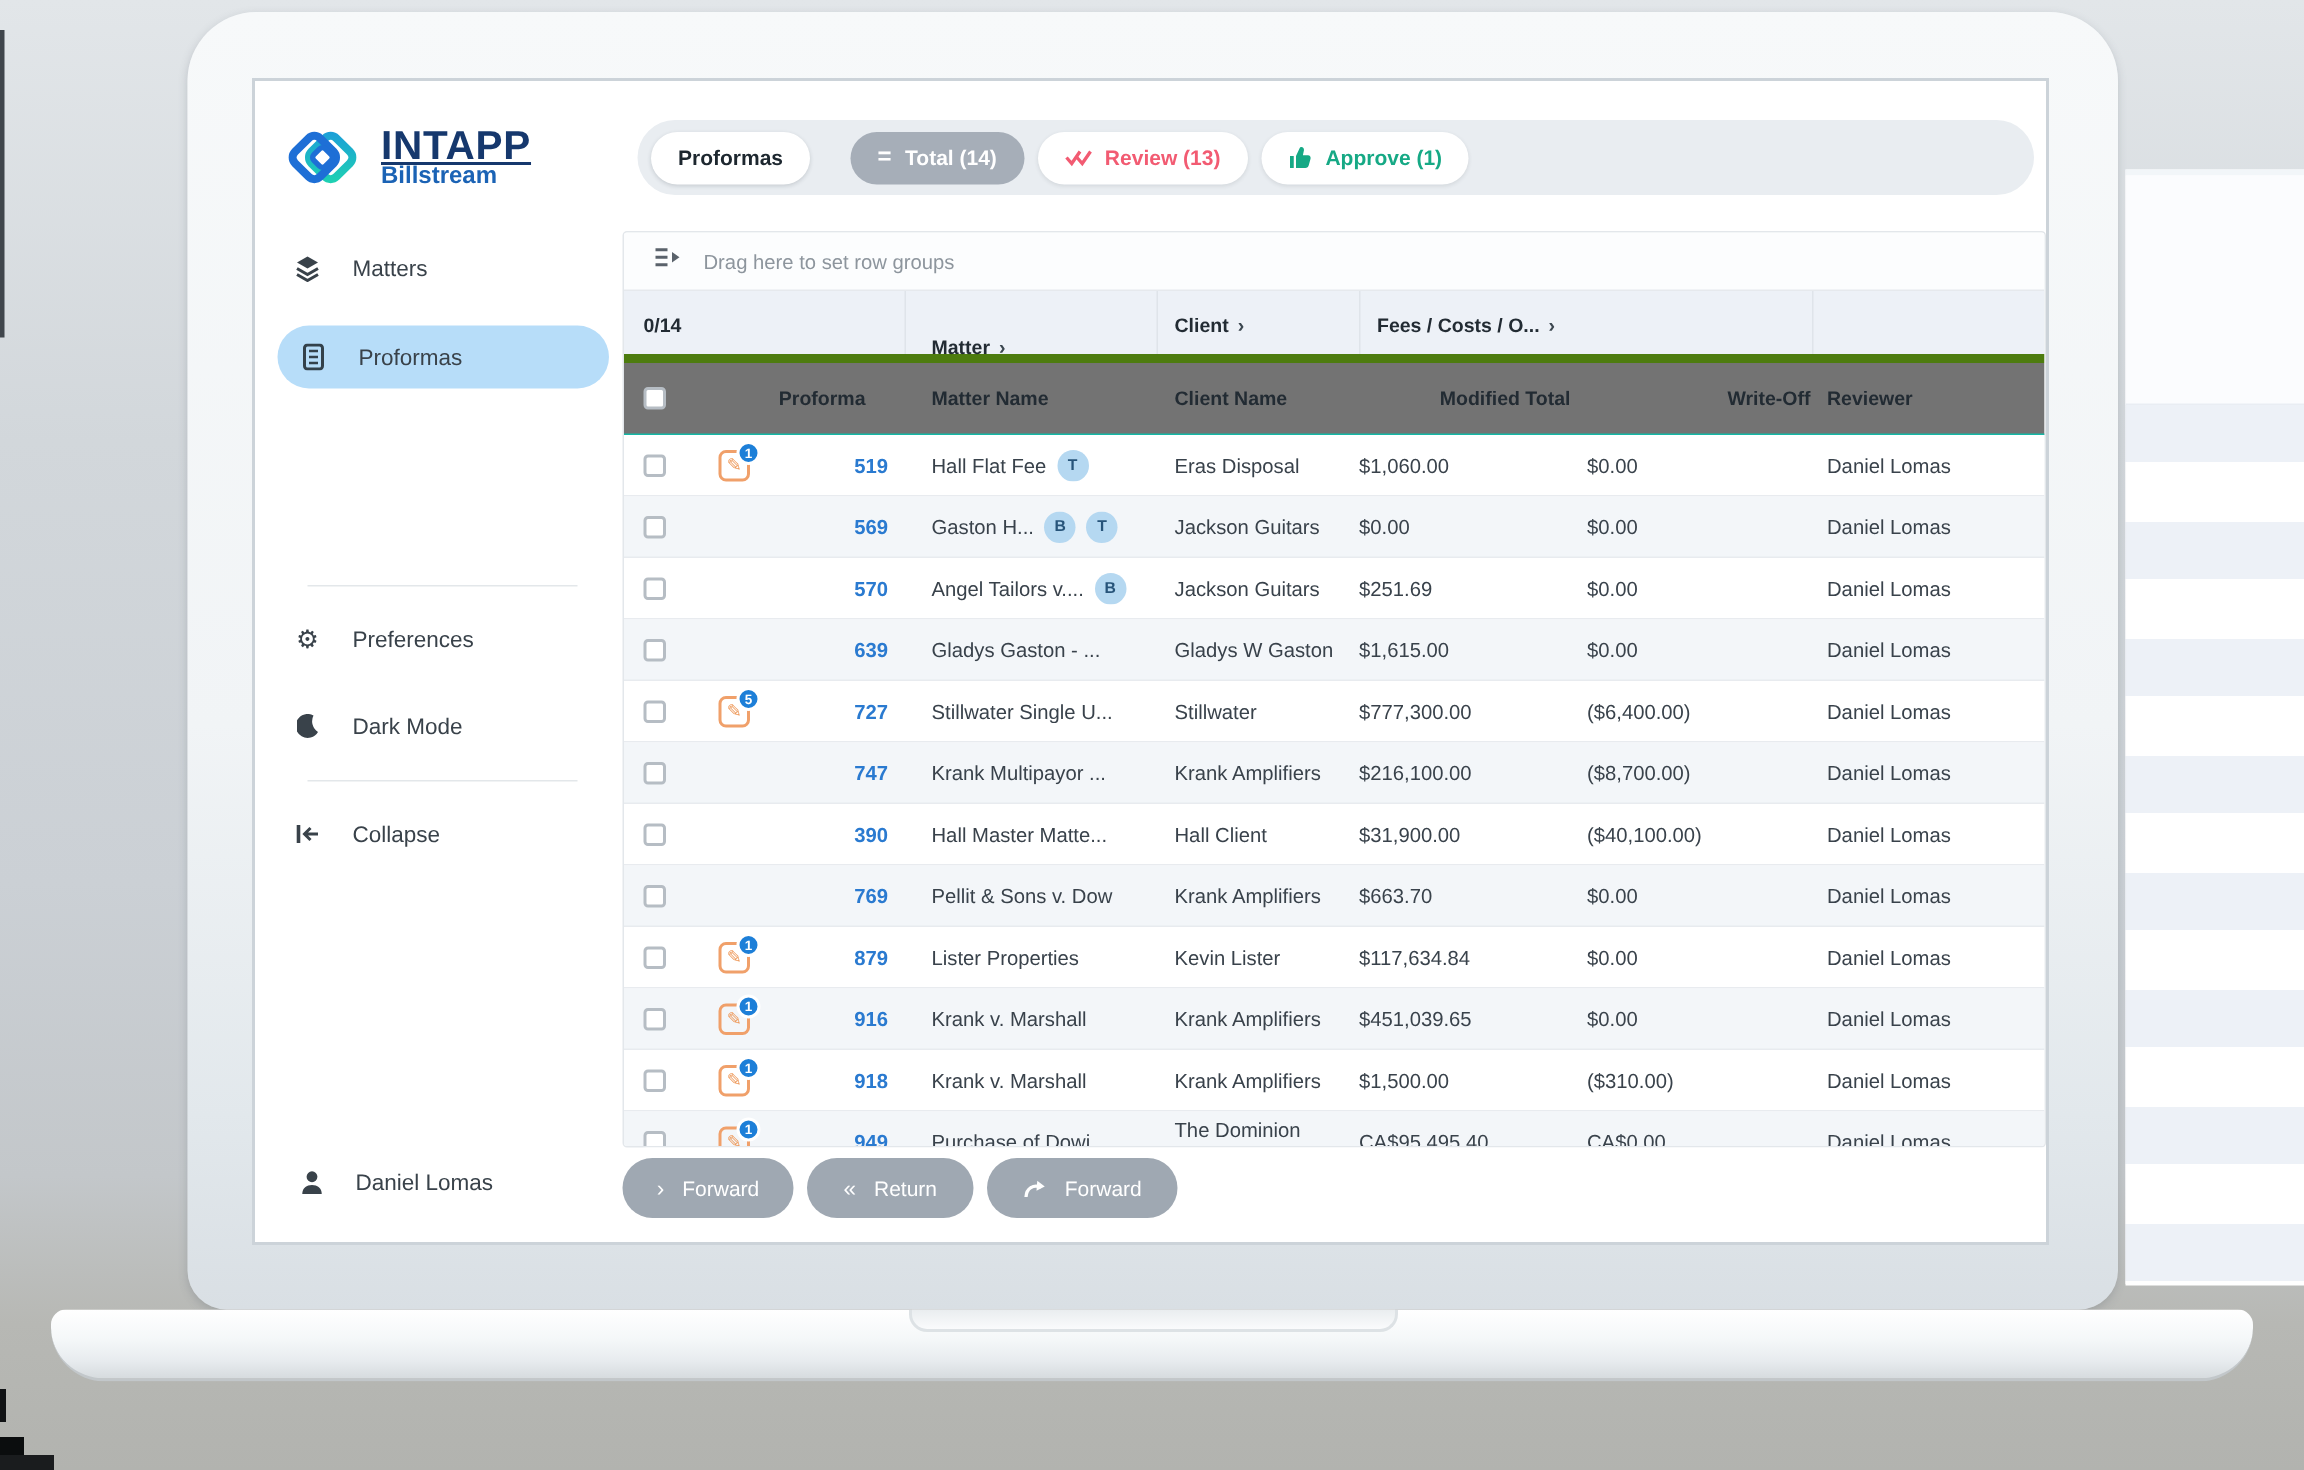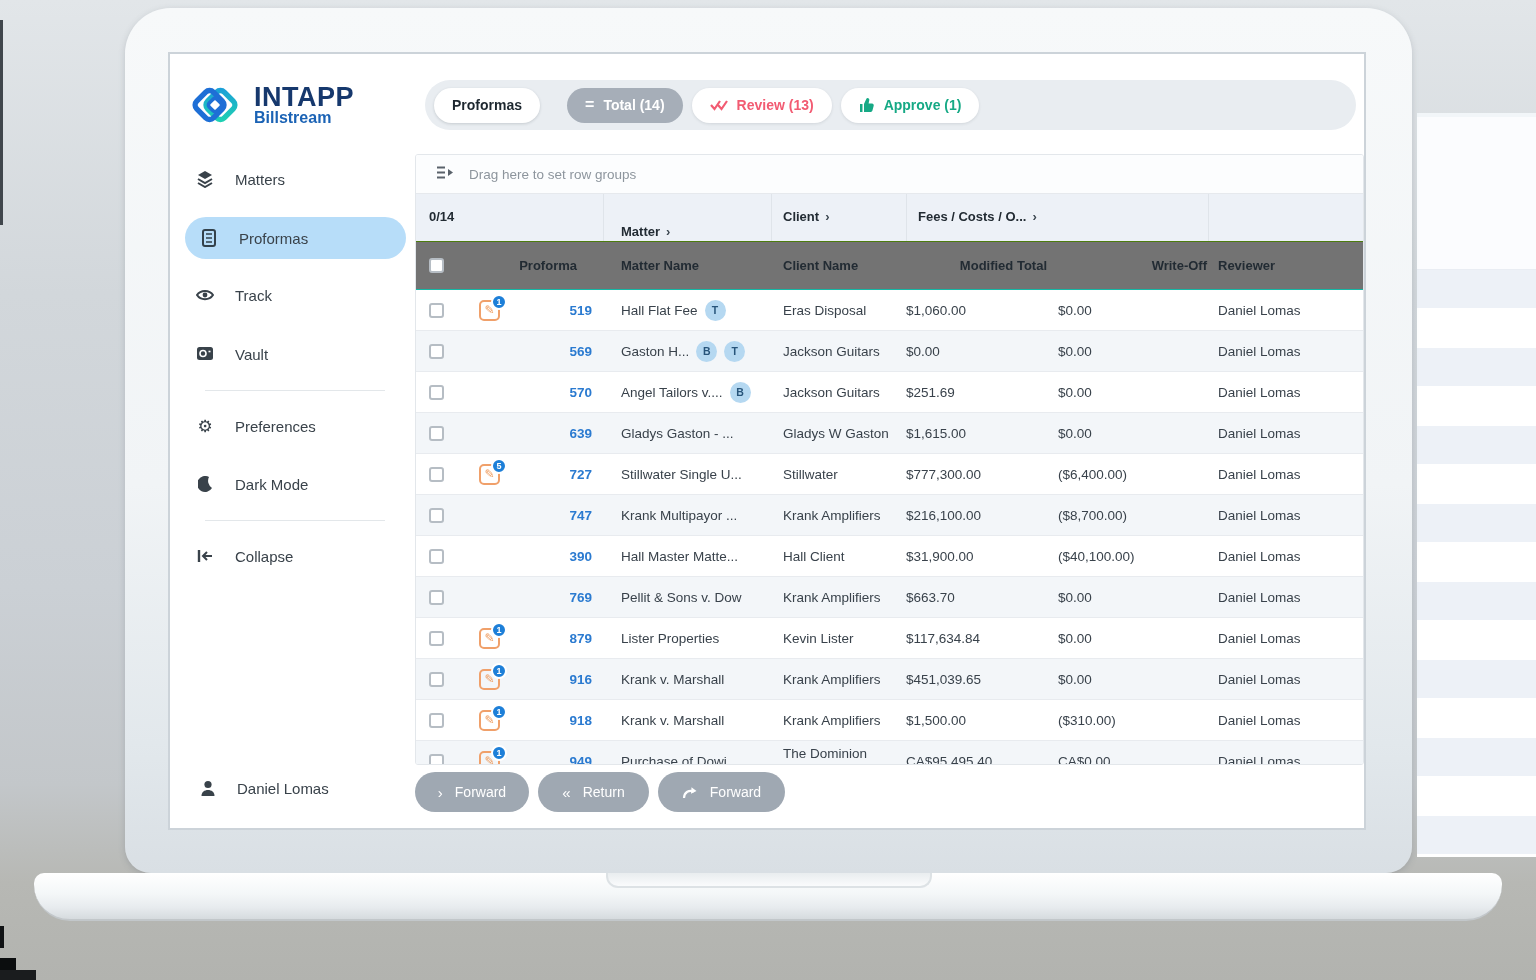--- a/index.html
+++ b/index.html
@@ -32,21 +32,21 @@
 
   
   .window { position:absolute; left:43px; top:44px; width:1198px; height:778px;
     background:#fff; border:2px solid #ccd3d9; overflow:hidden; }
 
   
   .sidebar { position:absolute; left:0; top:0; width:245px; height:100%; background:#fff; }
   .logo { position:absolute; left:16px; top:22px; display:flex; align-items:center; }
   .logo svg { width:58px; height:58px; }
   .logo-text { margin-left:10px; }
-  .logo-name { font-size:27px; font-weight:700; color:#16386d; letter-spacing:.5px; line-height:26px; }
+  .logo-name { font-size:27px; font-weight:700; color:#16386d; letter-spacing:.5px; line-height:26px;text-decoration:underline; }
   .logo-sub { font-size:16px; font-weight:700; color:#1b63b5; line-height:16px; }
   .nav-item { position:absolute; left:0; width:245px; height:42px; display:flex; align-items:center; padding-left:26px; cursor:pointer; color:#39424a; }
   .nav-item .nicon { width:18px; height:18px; display:flex; align-items:center; justify-content:center; color:#39424a; font-size:17px; }
   .nav-item .nlabel { margin-left:21px; font-size:15px; font-weight:500; color:#39424a; }
   .nav-item.active { left:15px; width:221px; border-radius:21px; background:#b7ddf9; padding-left:15px; }
   .nav-div { position:absolute; left:35px; width:180px; border-top:1px solid #e3e7ea; }
 
   
   .main { position:absolute; left:245px; top:0; right:0; bottom:0; }
   .pillbar { position:absolute; left:10px; right:8px; top:26px; height:50px; background:#e9edf1; border-radius:25px; display:flex; align-items:center; padding-left:9px; }
@@ -55,21 +55,21 @@
   .pill-total { background:#a6aeb8; color:#fff; margin-left:18px; }
   .pill-review { background:#fff; color:#f25b72; box-shadow:0 1px 3px rgba(40,50,60,.12); }
   .pill-approve { background:#fff; color:#16a985; box-shadow:0 1px 3px rgba(40,50,60,.12); }
   .picon { margin-right:9px; display:inline-flex; }
   .eqicon { font-size:16px; font-weight:700; color:#fff; }
 
   
   .tablepanel { position:absolute; left:0; right:0; top:100px; height:611px; background:#fff; border:1px solid #e3e7eb; border-radius:3px; overflow:hidden; }
   .dragrow { height:39px; background:#fcfdfe; border-bottom:1px solid #e6e9ed; display:flex; align-items:center; padding-left:20px; }
   .dragrow .dtext { margin-left:15px; font-size:13.5px; color:#8d959d; }
-  .grouprow { position:relative; height:48px; background:#edf1f7; border-bottom:1px solid #4d7c0f; font-size:13px; font-weight:700; color:#222b33; }
+  .grouprow { position:relative; height:48px; background:#edf1f7; border-bottom:6px solid #4d7c0f; font-size:13px; font-weight:700; color:#222b33; }
   .grouprow .glabel { position:absolute; top:15px; cursor:pointer; }
   .g-sel { left:13px; }
   .g-matter { left:205px;margin-top:15px; }
   .g-client { left:367px; }
   .g-fees { left:502px; }
   .gchev { font-weight:700; color:#3c4750; margin-left:6px; }
   .gsep { position:absolute; top:0; bottom:0; width:1px; background:#dfe4ea; }
   .colrow { height:48px; background:#737373; border-bottom:1px solid #14b8a6; display:grid; align-items:center;
     grid-template-columns:42px 53px 82px 178px 135px 152px 150px 1fr; font-size:13px; font-weight:700; color:#222b33; }
   .colrow .right { text-align:right; }
@@ -157,40 +157,21 @@
         <div class="nav-item active" style="top:163px">
           <span class="nicon">
             <svg class="sicon" width="16" height="18" viewBox="0 0 16 18">
                 <rect x="2" y="1" width="12" height="16" rx="2" fill="none" stroke="#33414b" stroke-width="2"></rect>
                 <path d="M5 5h6M5 9h6M5 13h6" stroke="#33414b" stroke-width="1.6"></path>
               </svg>
           </span>
           <span class="nlabel">Proformas</span>
         </div>
 
-        <div class="nav-item" style="top:220px">
-          <span class="nicon">
-            <svg class="sicon" width="18" height="14" viewBox="0 0 18 14">
-                <path d="M1 7C4.5 1.5 13.5 1.5 17 7 13.5 12.5 4.5 12.5 1 7Z" fill="none" stroke="#39424a" stroke-width="2"></path>
-                <circle cx="9" cy="7" r="2.4" fill="#39424a"></circle>
-              </svg>
-          </span>
-          <span class="nlabel">Track</span>
-        </div>
-
-        <div class="nav-item" style="top:279px">
-          <span class="nicon">
-            <svg class="sicon" width="18" height="16" viewBox="0 0 18 16">
-                <rect x="1" y="1" width="16" height="13" rx="2.5" fill="#39424a"></rect>
-                <circle cx="7" cy="7.5" r="3" fill="none" stroke="#fff" stroke-width="1.6"></circle>
-                <path d="M12.5 5.5h2" stroke="#fff" stroke-width="1.6"></path>
-              </svg>
-          </span>
-          <span class="nlabel">Vault</span>
-        </div>
+
 
         <div class="nav-div" style="top:336px"></div>
 
         <div class="nav-item" style="top:351px">
           <span class="nicon">⚙</span>
           <span class="nlabel">Preferences</span>
         </div>
 
         <div class="nav-item" style="top:409px">
           <span class="nicon">

